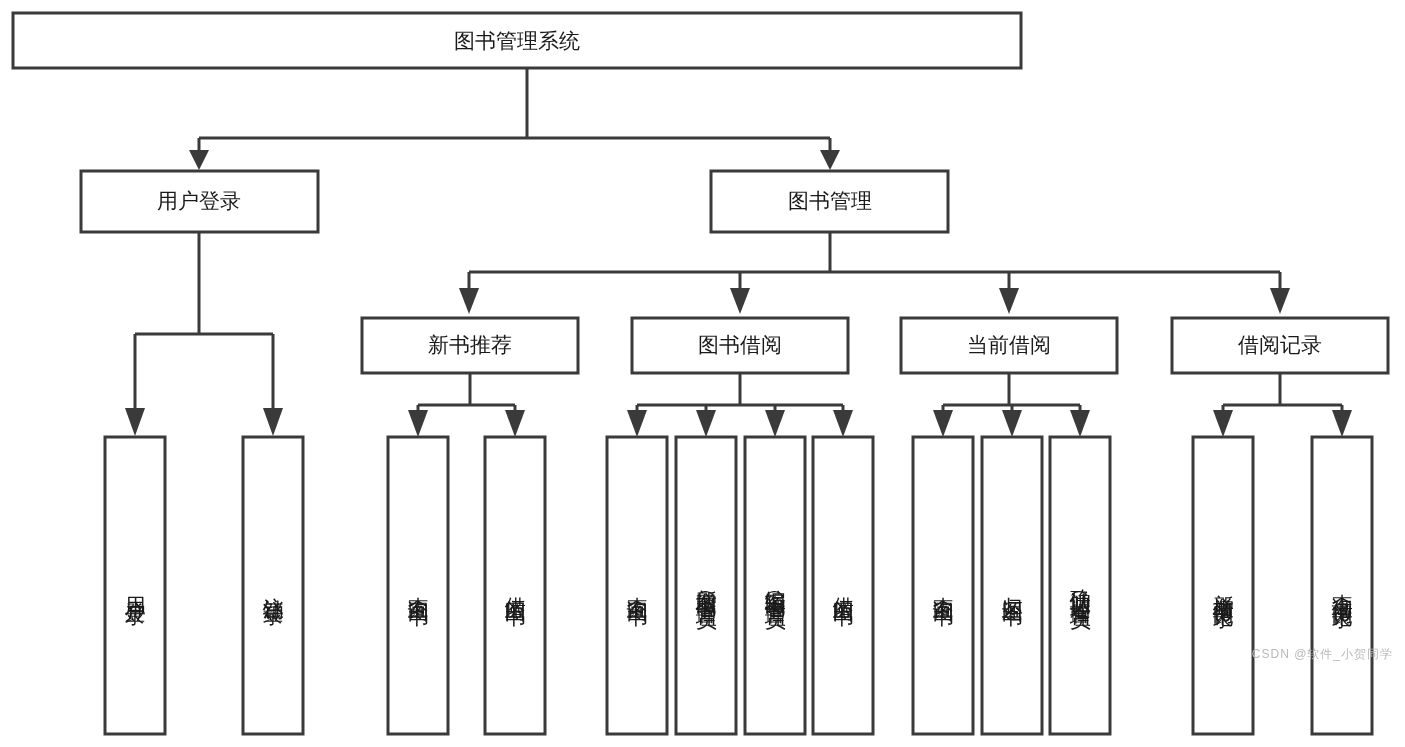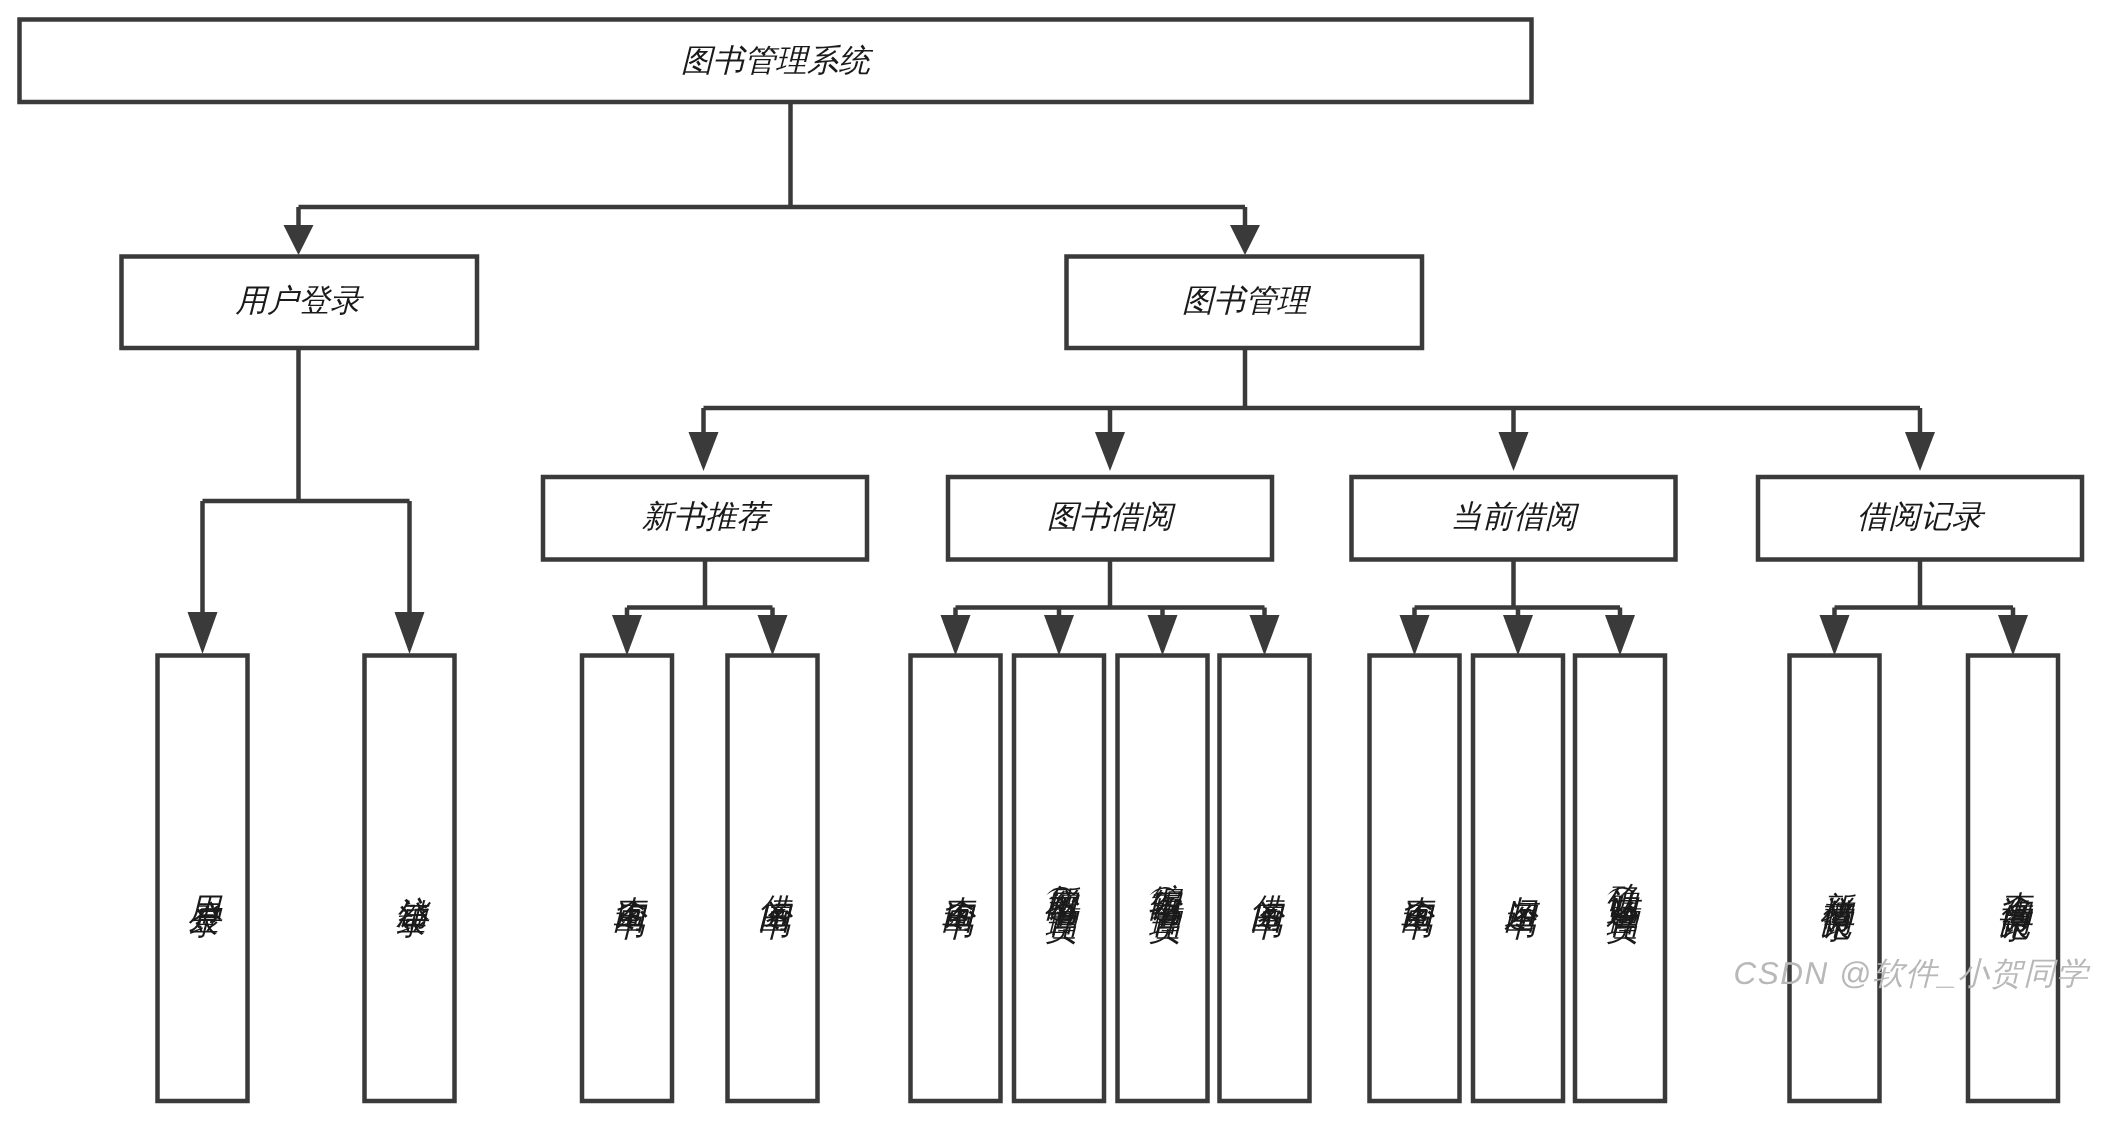--- a/index.html
+++ b/index.html
@@ -11,21 +11,20 @@
     width: 1405px;
     height: 747px;
     font-family: "Liberation Sans", "DejaVu Sans", sans-serif;
     overflow: hidden;
   }
   #diagram-root {
     position: relative;
     width: 1405px;
     height: 669px;
     background: #ffffff;
-    font-style: italic;
   }
   svg.diagram-svg {
     position: absolute;
     left: 0;
     top: 0;
     width: 1405px;
     height: 747px;
   }
   .node-box {
     fill: #ffffff;
@@ -70,21 +69,21 @@
     letter-spacing: 3px;
     color: #1a1a1a;
     white-space: nowrap;
     text-align: center;
   }
   .watermark {
     position: absolute;
     right: 12px;
     bottom: 6px;
     font-family: "Liberation Sans", "DejaVu Sans", sans-serif;
-    font-size: 21px;
+    font-size: 12px;
     color: #b8b8b8;
     letter-spacing: 1px;
     white-space: nowrap;
   }
 </style>
 </head>
 <body>
 
 <div id="diagram-root">
 

